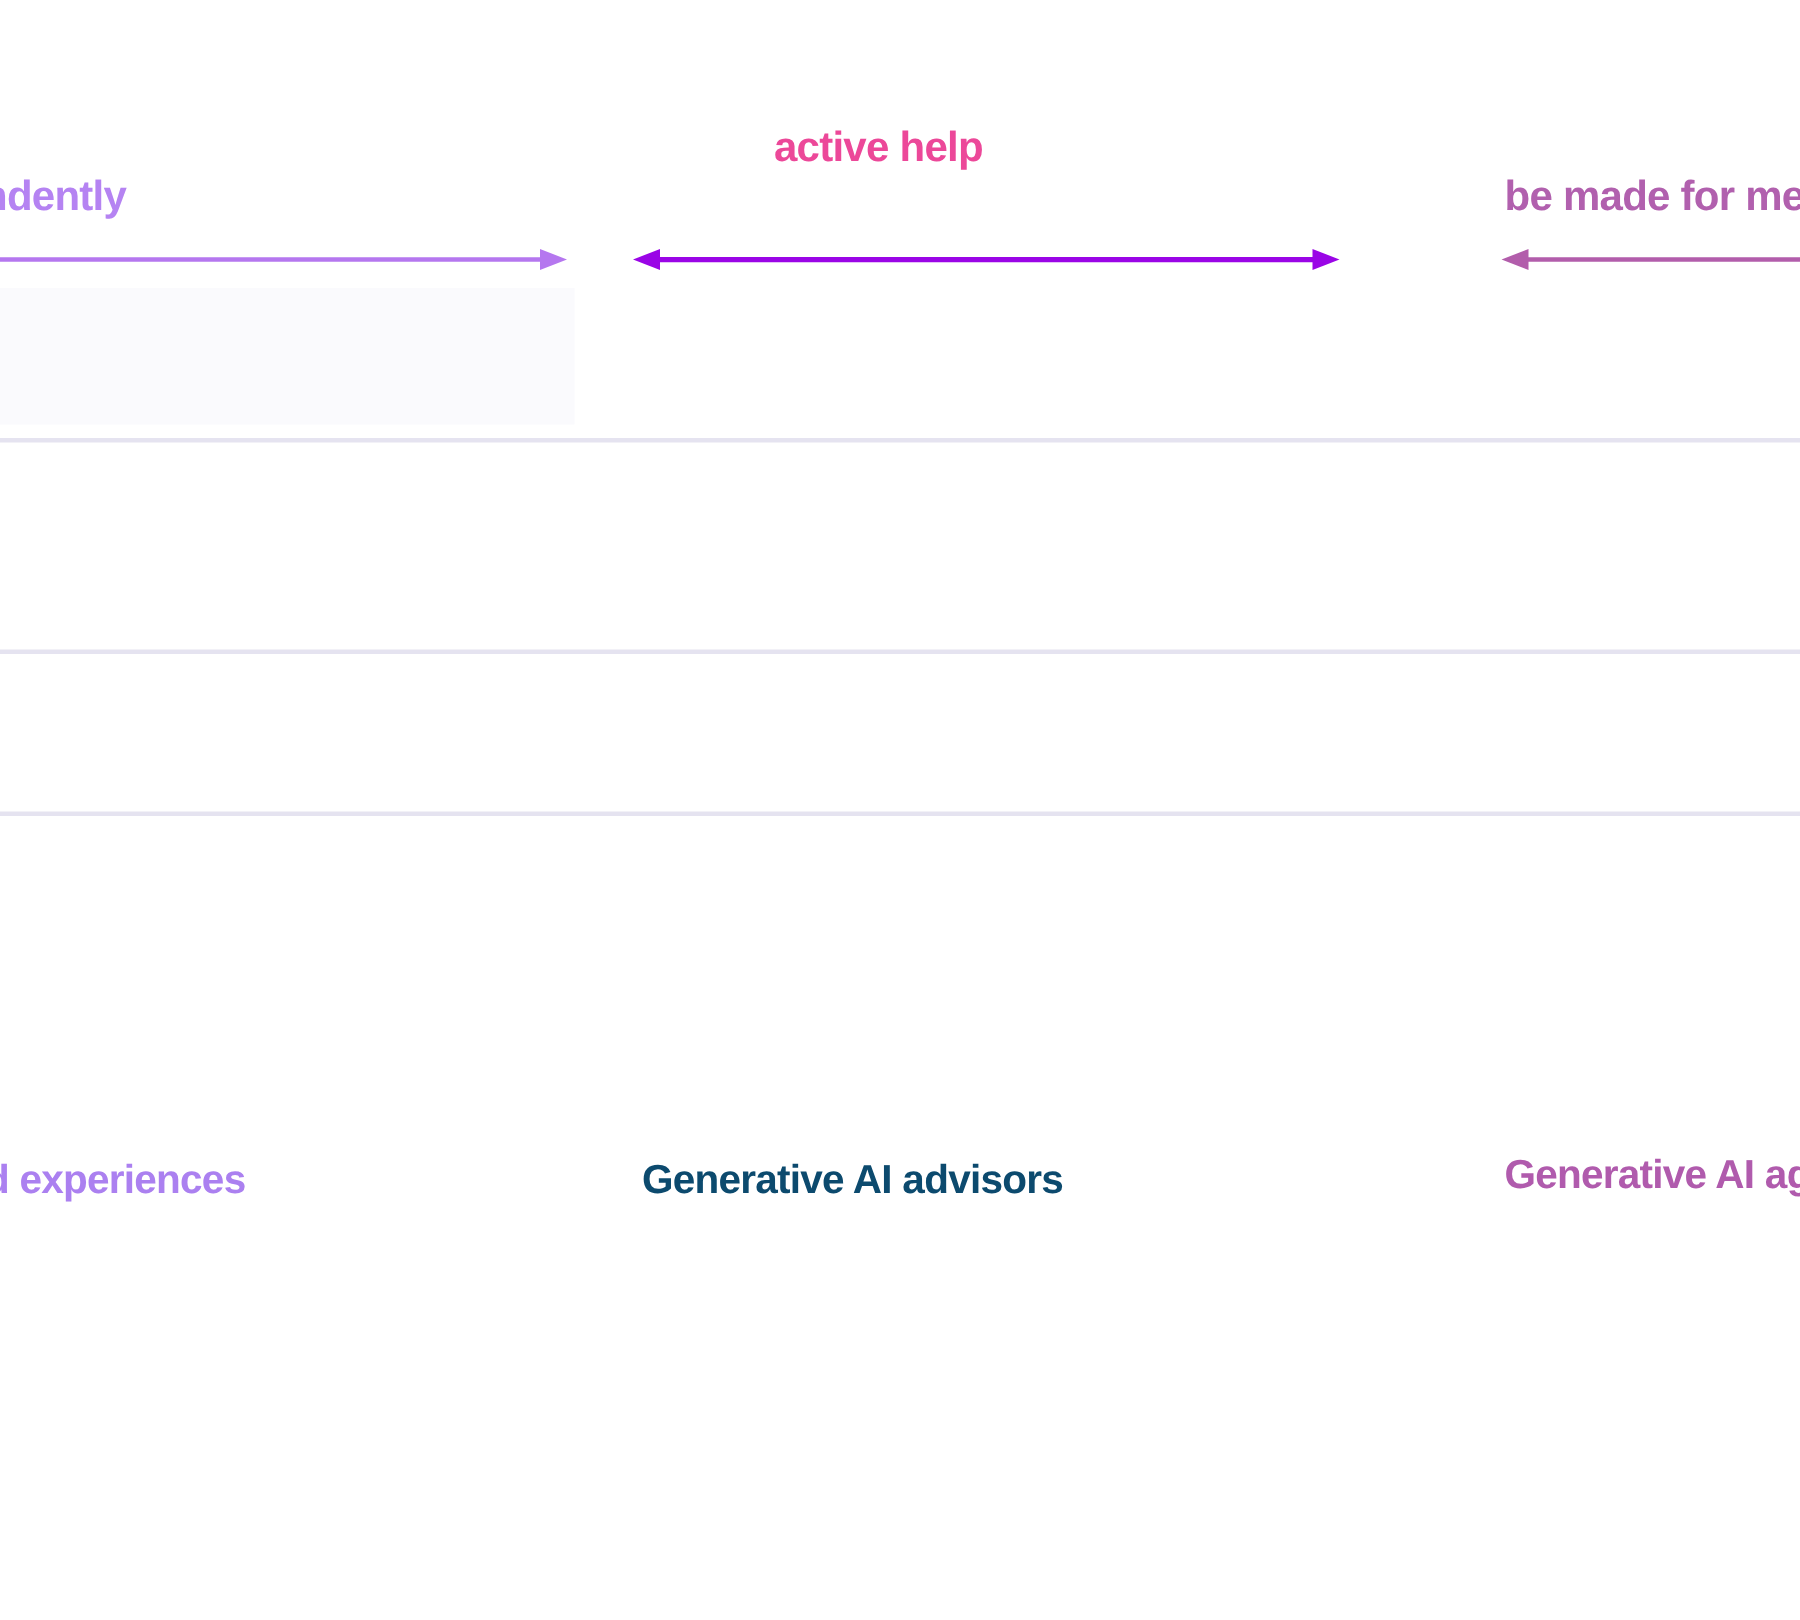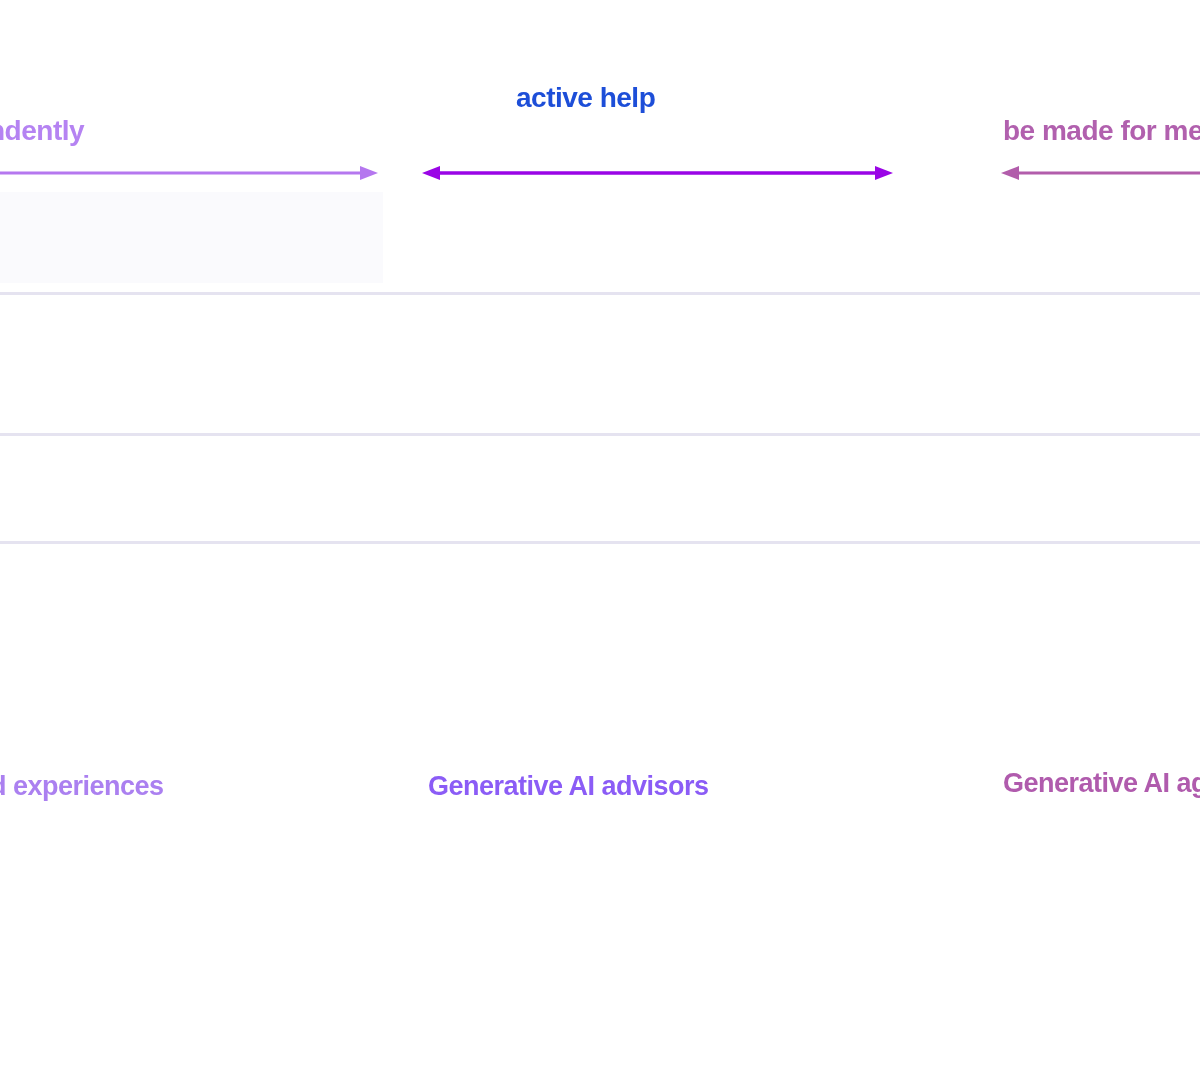--- a/index.html
+++ b/index.html
@@ -52,21 +52,21 @@
 <div id="stage">
 
   <div id="highlight-block" style="background: rgb(250, 250, 253);"></div>
 
   <div class="hline" id="hline-1" style="background: rgb(229, 227, 240);"></div>
   <div class="hline" id="hline-2" style="background: rgb(229, 227, 240);"></div>
   <div class="hline" id="hline-3" style="background: rgb(229, 227, 240);"></div>
 
   <div class="lbl lbl-top" id="label-top-left" style="color: rgb(181, 131, 242);">ndently</div>
 
-  <div class="lbl lbl-top" id="label-top-center" style="color: #1d4ed8;">active help</div>
+  <div class="lbl lbl-top" id="label-top-center" style="color: #ec4899;">active help</div>
 
   <div class="lbl lbl-top" id="label-top-right" style="color: rgb(177, 96, 174);">be made for me</div>
 
   <svg class="arrow" id="arrow-left" width="380" height="18" viewBox="0 0 380 18">
     <line x1="0" y1="9" x2="364" y2="9" stroke-width="3" stroke="#b577ef"></line>
     <polygon points="360,2 378,9 360,16" fill="#b577ef"></polygon>
   </svg>
 
   <svg class="arrow" id="arrow-center" width="475" height="18" viewBox="0 0 475 18">
     <line x1="16" y1="9" x2="459" y2="9" stroke-width="3.5" stroke="#9a05e6"></line>
@@ -74,17 +74,17 @@
     <polygon points="455,2 473,9 455,16" fill="#9a05e6"></polygon>
   </svg>
 
   <svg class="arrow" id="arrow-right" width="202" height="18" viewBox="0 0 202 18">
     <line x1="18" y1="9" x2="202" y2="9" stroke-width="3" stroke="#b25dab"></line>
     <polygon points="21,2 3,9 21,16" fill="#b25dab"></polygon>
   </svg>
 
   <div class="lbl lbl-bottom" id="label-bot-left" style="color: rgb(171, 128, 240);">d experiences</div>
 
-  <div class="lbl lbl-bottom" id="label-bot-center" style="color: #8b5cf6;">Generative AI advisors</div>
+  <div class="lbl lbl-bottom" id="label-bot-center" style="color: #0c4a6e;">Generative AI advisors</div>
 
   <div class="lbl lbl-bottom" id="label-bot-right" style="color: rgb(176, 91, 173);">Generative AI ag</div>
 
 </div>
 
 </body></html>

